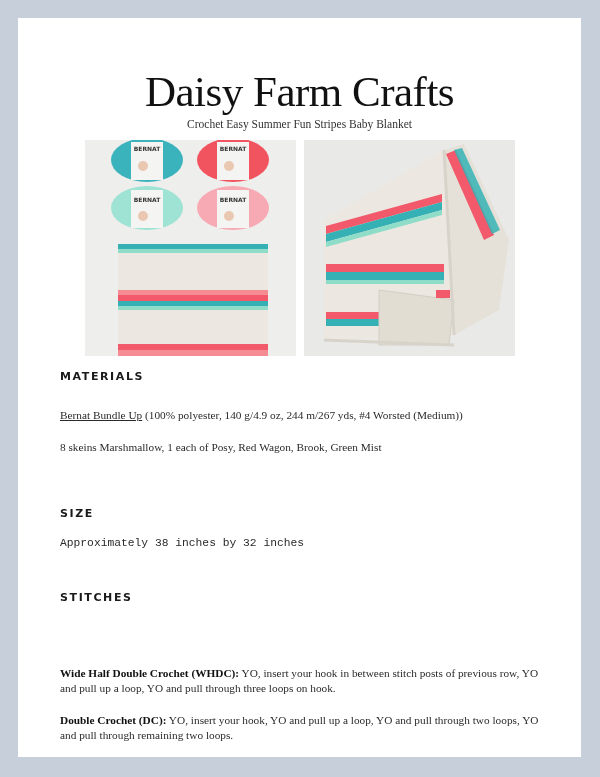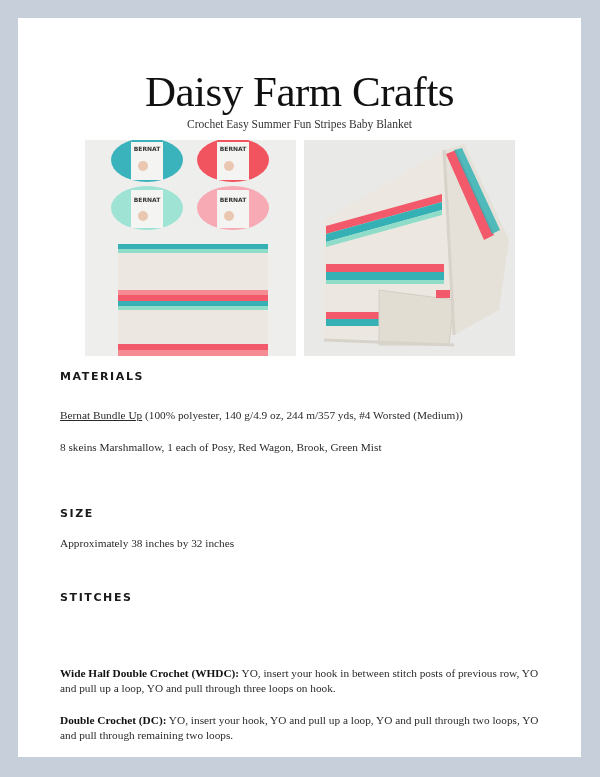--- a/index.html
+++ b/index.html
@@ -122,26 +122,26 @@
       <polygon points="75,150 150,160 145,205 75,205" fill="#e2ddd3" stroke="#d4cfc5" stroke-width="1"></polygon>
       <rect x="132" y="150" width="14" height="8" fill="#f2596a"></rect>
 
       <line x1="140" y1="10" x2="150" y2="195" stroke="#d8d3ca" stroke-width="3"></line>
       <line x1="20" y1="200" x2="150" y2="205" stroke="#d8d3ca" stroke-width="3"></line>
     </svg>
   </div>
 
   <div class="section-heading" style="top:352px;">MATERIALS</div>
   <div class="para" style="top:390px; width:500px;">
-    <span class="link">Bernat Bundle Up</span><span> (100% polyester, 140 g/4.9 oz, 244 m/357 yds, #4 Worsted (Medium))</span>
+    <span class="link">Bernat Bundle Up</span><span> (100% polyester, 140 g/4.9 oz, 244 m/267 yds, #4 Worsted (Medium))</span>
   </div>
   <div class="para" style="top:422px;">8 skeins Marshmallow, 1 each of Posy, Red Wagon, Brook, Green Mist</div>
 
   <div class="section-heading" style="top:489px;">SIZE</div>
-  <div class="para" style="top:518px;">Approximately 38 inches by 32 inches</div>
+  <div class="para" style="top:518px;font-family:Liberation Mono, monospace;">Approximately 38 inches by 32 inches</div>
 
   <div class="section-heading" style="top:573px;text-align:center;">STITCHES</div>
   <div class="para" style="top:695px;">
     <b>Double Crochet (DC):</b><span> YO, insert your hook, YO and pull up a loop, YO and pull through two loops, YO and pull through remaining two loops.</span>
   </div>
   <div class="para" style="top:648px;">
     <b>Wide Half Double Crochet (WHDC):</b><span> YO, insert your hook in between stitch posts of previous row, YO and pull up a loop, YO and pull through three loops on hook.</span>
   </div>
 
 </div>

